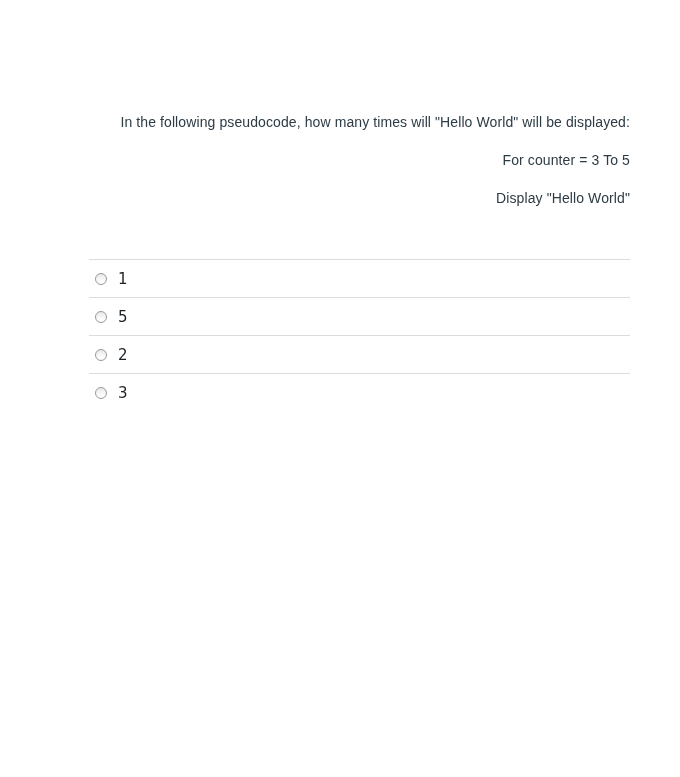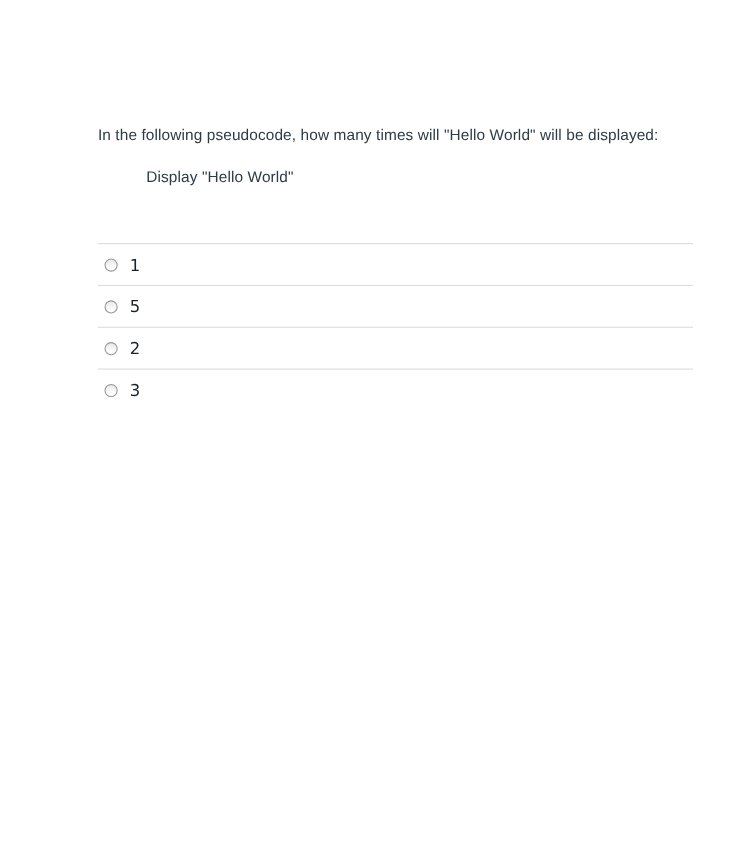--- a/index.html
+++ b/index.html
@@ -1,15 +1,15 @@
 <!DOCTYPE html>
 <html><head>
 <meta charset="utf-8">
 <style>
-  * { box-sizing: border-box; margin: 0; padding: 0; }
+  * { box-sizing: border-box; margin: 0; padding: 0; text-align: right; }
 
   html, body {
     width: 680px;
     height: 777px;
     background: #ffffff;
     font-family: "Liberation Sans", sans-serif;
     overflow: hidden;
   }
 
   .quiz-question {
@@ -60,20 +60,21 @@
     cursor: pointer;
   }
 </style>
 </head>
 <body>
 
 <div class="quiz-question">
 
   <div class="stem">
     <p>In the following pseudocode, how many times will "Hello World" will be displayed:</p>
+    <p>For counter = 3 To 5</p>
     <p class="indent">Display "Hello World"</p>
   </div>
 
   <div class="answers">
 
     <div class="answer-row">
       <span class="radio" role="radio" aria-checked="false"></span>
       <span class="answer-label">1</span>
     </div>
 

